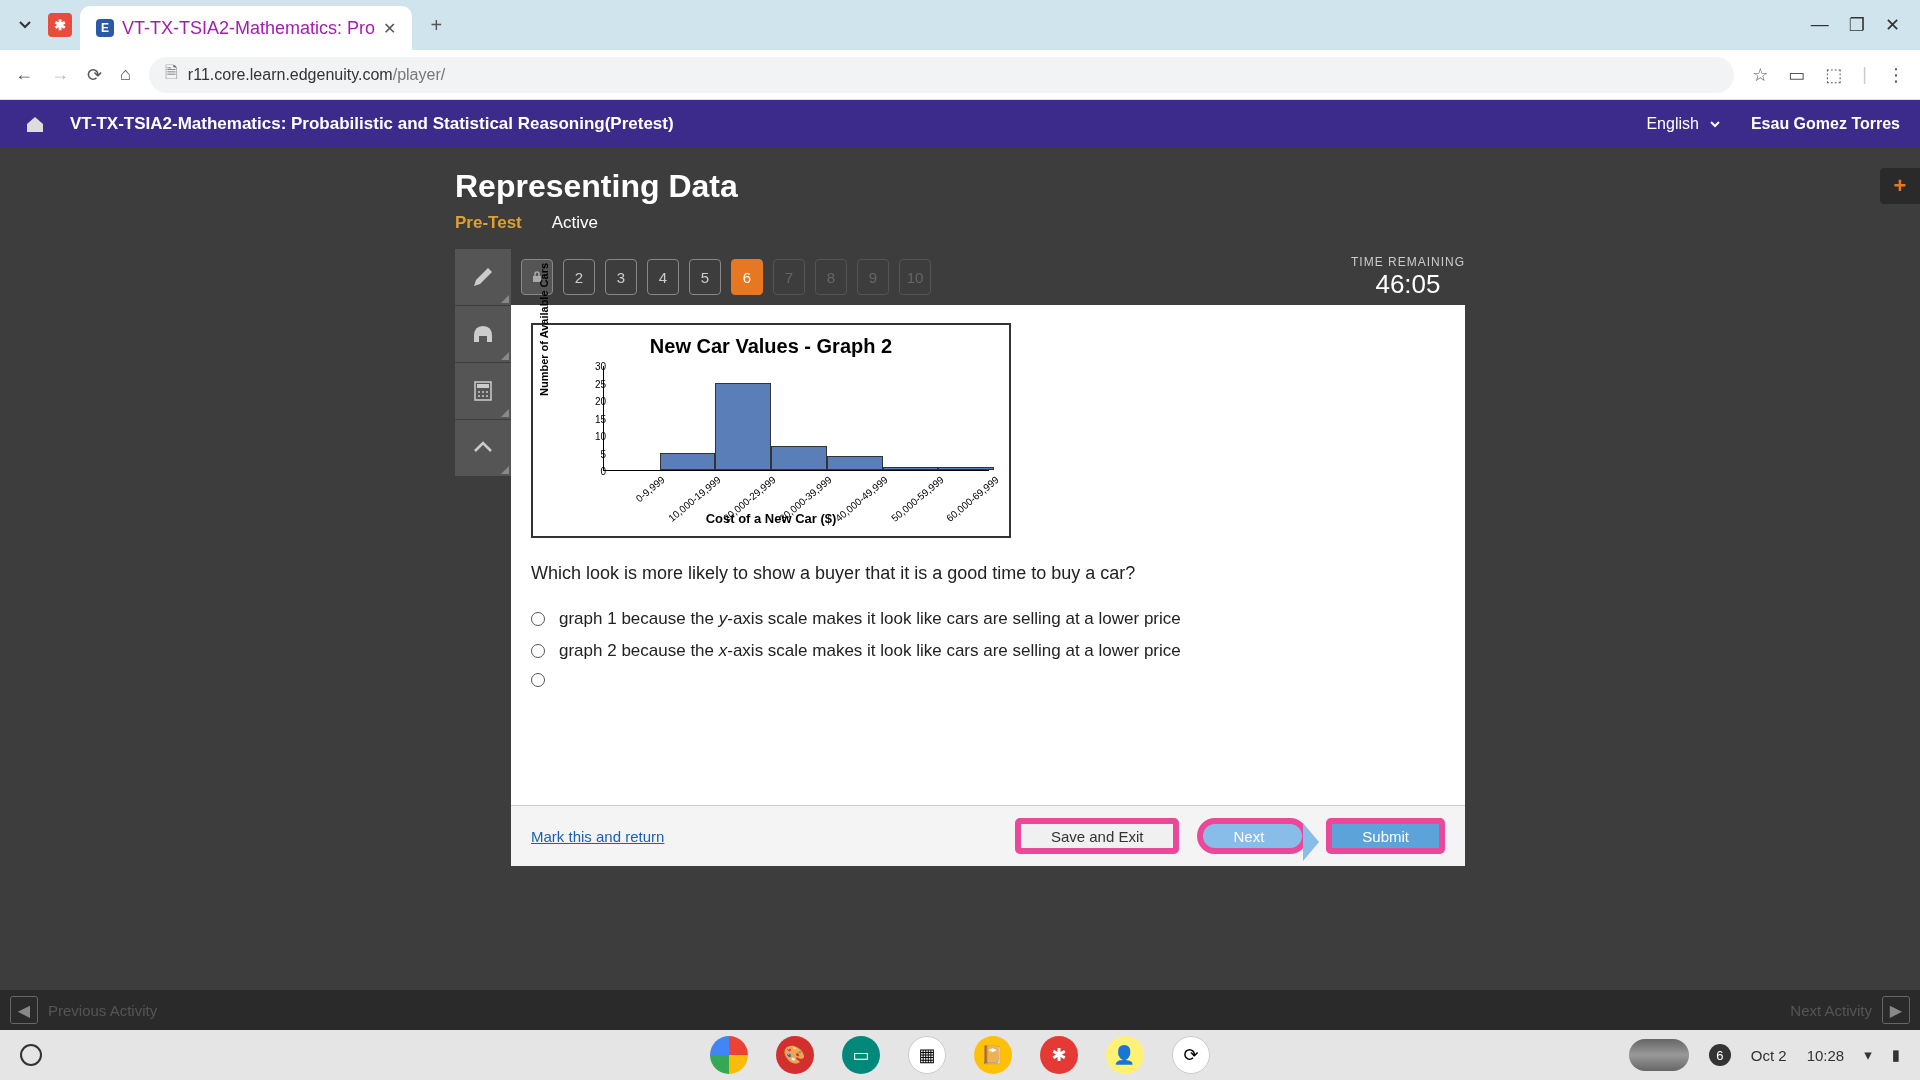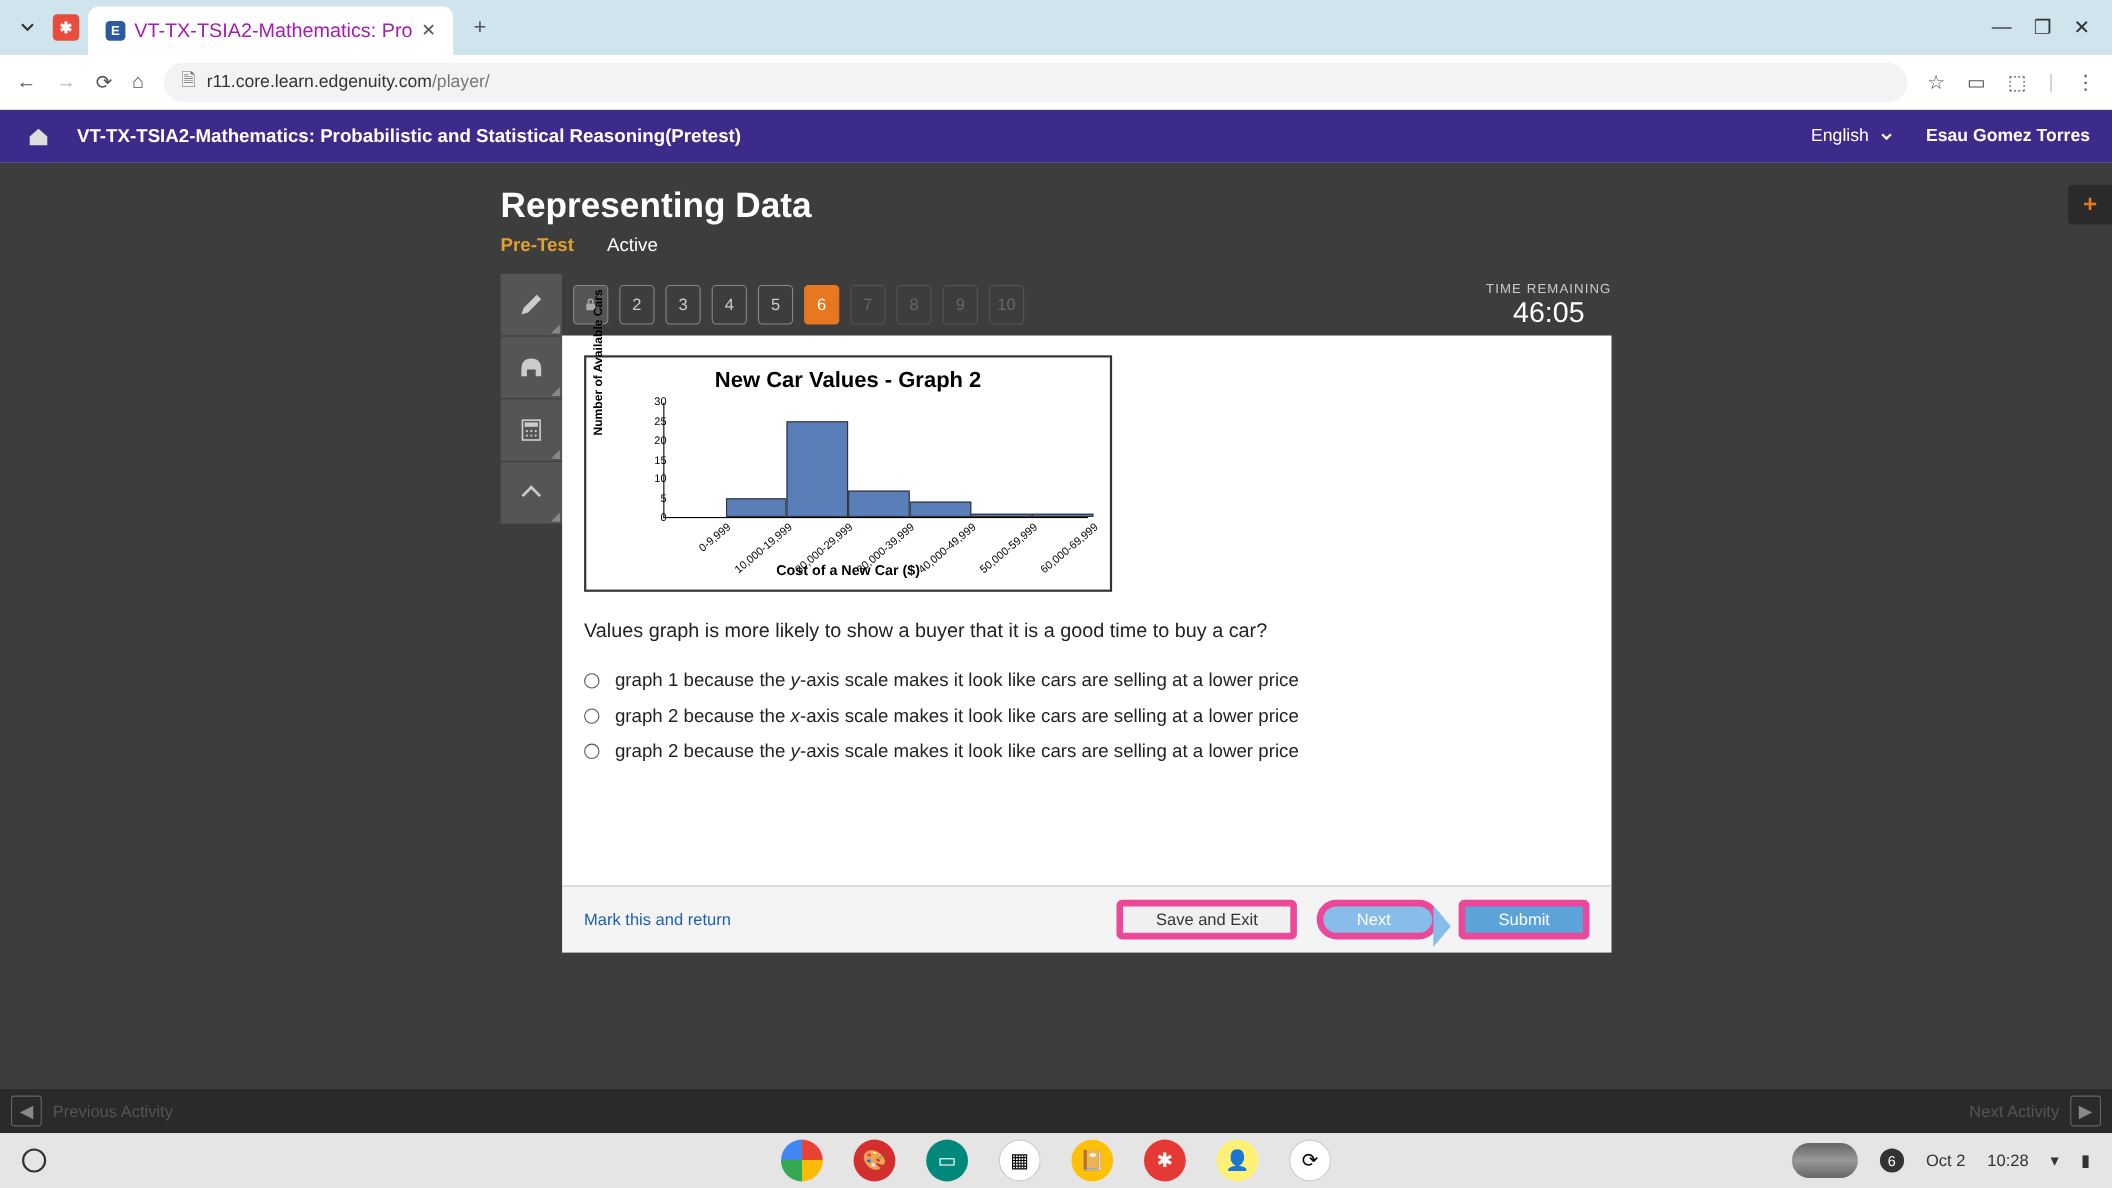--- a/index.html
+++ b/index.html
@@ -326,20 +326,21 @@
     .button-bar {
       background: #f4f4f4;
       border-top: 1px solid #ccc;
       padding: 12px 20px;
       display: flex;
       align-items: center;
       gap: 18px;
     }
     .mark-link {
       color: #1a5fb4;
+      text-decoration: underline;
       cursor: pointer;
       font-size: 15px;
     }
     .btn {
       height: 36px;
       padding: 0 30px;
       border-radius: 5px;
       border: 6px solid #ec4899;
       font-size: 15px;
       font-weight: normal;
@@ -588,34 +589,33 @@
                   <div class="xtick-label" style="left: 192.857px; width: 85.7143px;">40,000-49,999</div>
                   <div class="bar" style="left: 278.571px; width: 55.7143px; height: 3.5px;"></div>
                   <div class="xtick-label" style="left: 248.571px; width: 85.7143px;">50,000-59,999</div>
                   <div class="bar" style="left: 334.286px; width: 55.7143px; height: 3.5px;"></div>
                   <div class="xtick-label" style="left: 304.286px; width: 85.7143px;">60,000-69,999</div>
                 </div>
               <div class="xlabel">Cost of a New Car ($)</div>
             </div>
           </div>
 
-          <div class="question-text">Values graph is more likely to show a buyer that it is a good time to buy a car?</div>
+          <div class="question-text">Which look is more likely to show a buyer that it is a good time to buy a car?</div>
 
           <div class="answer-list" id="answers">
               <div class="answer-row">
                 <div class="radio"></div>
                 <div class="answer-text"><span>graph 1 because the </span><span class="italic">y</span><span>-axis scale makes it look like cars are selling at a lower price</span></div>
               </div>
               <div class="answer-row">
                 <div class="radio"></div>
                 <div class="answer-text"><span>graph 2 because the </span><span class="italic">x</span><span>-axis scale makes it look like cars are selling at a lower price</span></div>
               </div>
               <div class="answer-row">
                 <div class="radio"></div>
-                <div class="answer-text"><span>graph 2 because the </span><span class="italic">y</span><span>-axis scale makes it look like cars are selling at a lower price</span></div>
               </div>
             </div>
         </div>
 
         <div class="button-bar">
           <span class="mark-link">Mark this and return</span>
           <div class="btn btn-save">Save and Exit</div>
           <div class="btn btn-next">Next</div>
           <div class="btn btn-submit">Submit</div>
         </div>

